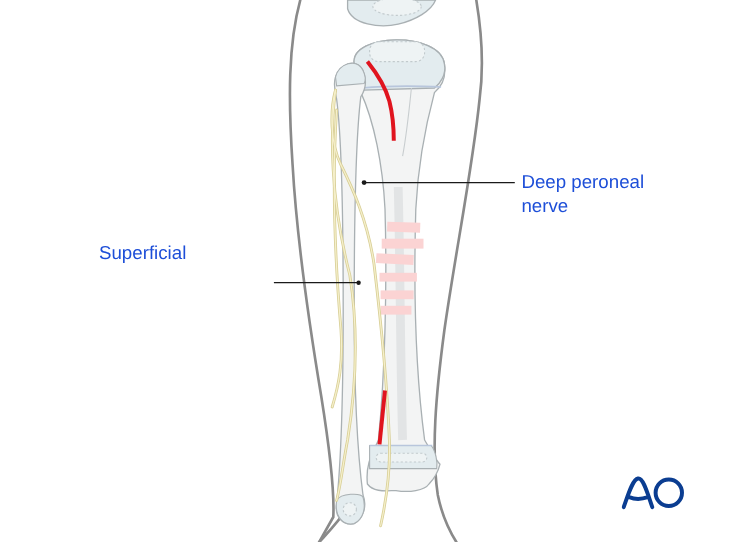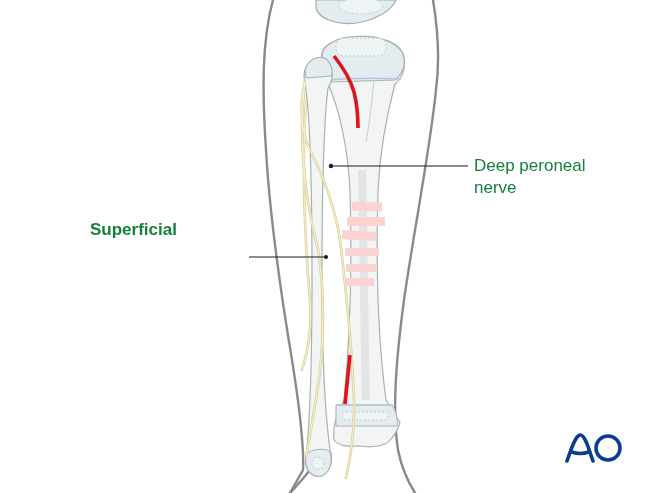--- a/index.html
+++ b/index.html
@@ -1,21 +1,21 @@
 <!DOCTYPE html>
 <html><head>
 <meta charset="utf-8">
 <style>
   html, body { margin: 0; padding: 0; background: #ffffff; }
   body { width: 665px; height: 493px; position: relative; overflow: hidden; font-family: "Liberation Sans", "DejaVu Sans", sans-serif; }
   #stage { position: absolute; left: 0; top: 0; width: 665px; height: 493px; }
-  .label { position: absolute; color: #15803d; font-size: 17px; line-height: 22px; white-space: nowrap; }
+  .label { position: absolute; color: #1d4ed8; font-size: 17px; line-height: 22px; white-space: nowrap; }
   .label .line { display: block; }
   #label-deep { left: 474px; top: 155px; }
-  #label-superficial { left: 90px; top: 219px; font-weight: bold; }
+  #label-superficial { left: 90px; top: 219px; }
   #logo { position: absolute; left: 565px; top: 432px; width: 58px; height: 32px; }
 </style>
 </head>
 <body>
 
 <svg id="stage" viewBox="0 0 665 493" xmlns="http://www.w3.org/2000/svg">
 
   <g fill="none" stroke="#8a8a8a" stroke-width="2.4" stroke-linecap="round">
     <path d="M273 0 C262 40 262 90 266 150 C270 220 282 300 292 360 C300 410 304 450 303 470 L290 493"></path>
     <path d="M433 0 C438 30 440 60 436 90 C430 150 414 230 404 300 C396 360 392 410 398 450 C402 470 410 485 415 493"></path>

